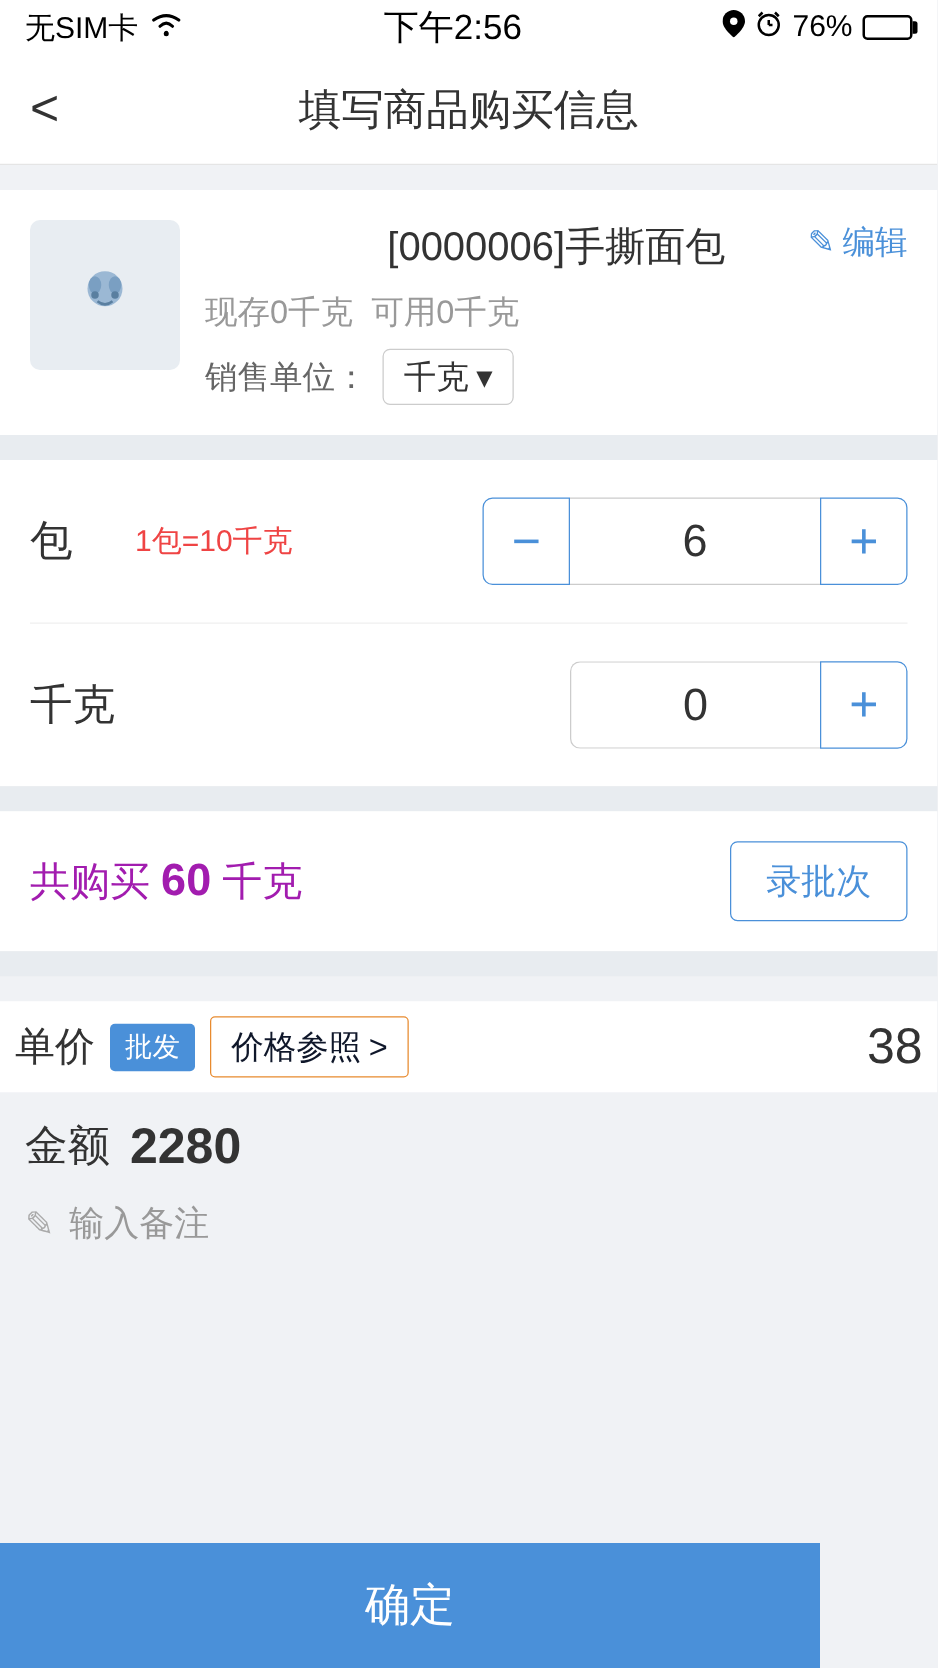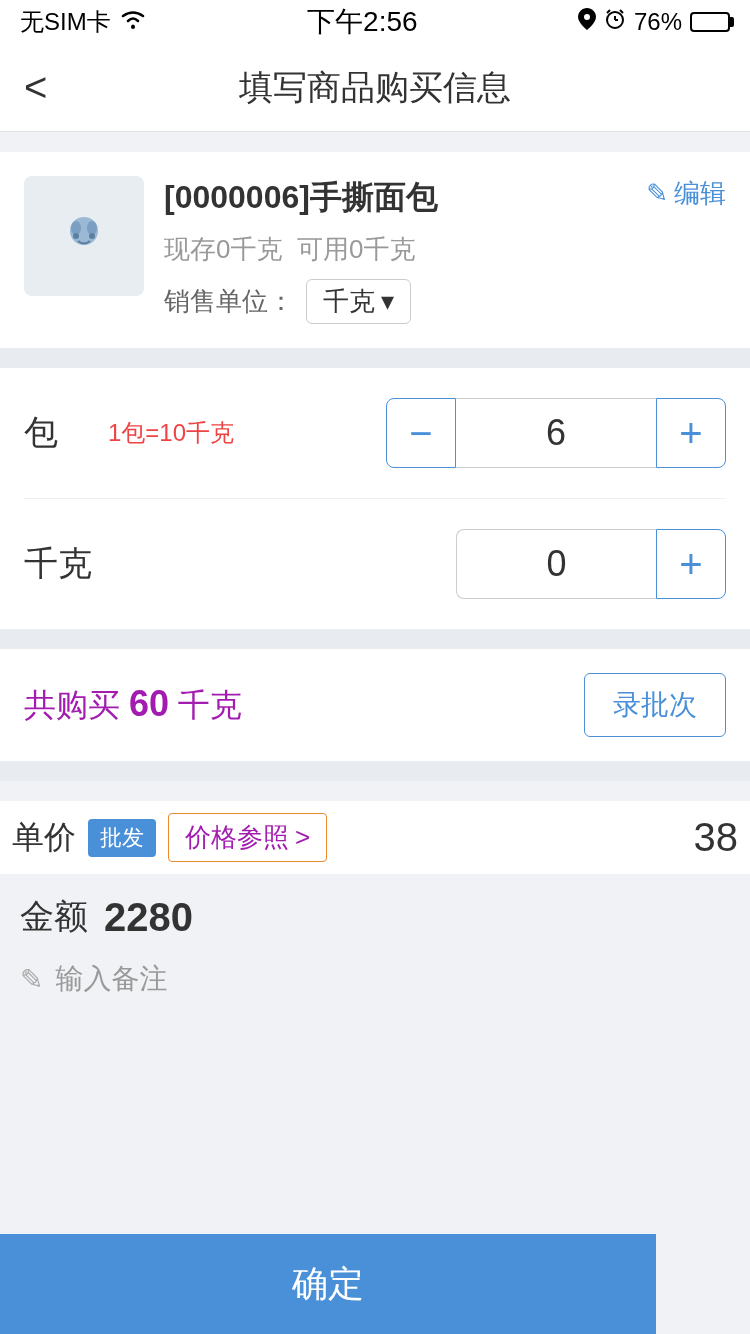--- a/index.html
+++ b/index.html
@@ -113,22 +113,23 @@
     .product-image svg {
       width: 60px;
       height: 60px;
     }
     .product-info {
       flex: 1;
     }
     .product-name {
       font-size: 32px;
       color: #333;
-      font-weight: 700;
+      font-weight: 400;
       margin-bottom: 12px;
+      text-align: center;
     }
     .product-stock {
       font-size: 26px;
       color: #999;
       margin-bottom: 12px;
     }
     .product-unit-row {
       display: flex;
       align-items: center;
       gap: 12px;
@@ -270,21 +271,21 @@
     }
     .price-tag-wholesale {
       background: #4a90d9;
       color: #fff;
       font-size: 22px;
       padding: 4px 12px;
       border-radius: 4px;
     }
     .price-ref-btn {
       border: 1px solid #e88a2e;
-      color: #a21caf;
+      color: #0f172a;
       background: #fff;
       padding: 6px 16px;
       border-radius: 4px;
       font-size: 26px;
       display: flex;
       align-items: center;
       gap: 6px;
       cursor: pointer;
     }
     .price-value {

